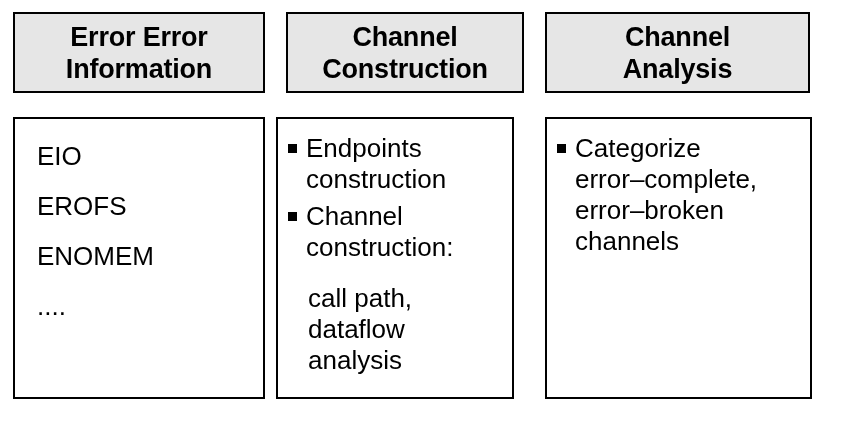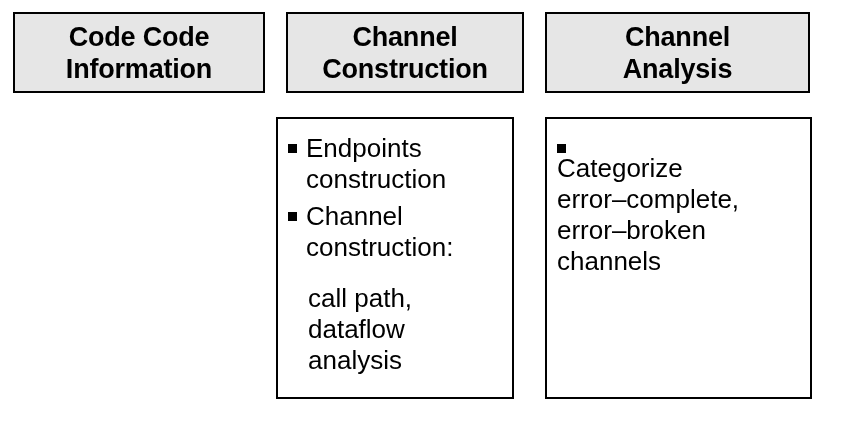--- a/index.html
+++ b/index.html
@@ -123,24 +123,32 @@
   
   #hdr-3 { left: 545px; top: 12px;  width: 265px; height: 81px; }
   #bdy-3 { left: 545px; top: 117px; width: 267px; height: 282px; }
 </style>
 </head>
 <body>
 
 <div class="diagram">
 
   <div class="shadow-box header-box" id="hdr-1">
-    <div class="header-title">Code Code
+    <div class="header-title">Error Error
 Information</div>
   </div>
 
+  <div class="shadow-box body-box" id="bdy-1">
+    <div class="plain-list">
+      <div class="plain-item">EIO</div>
+      <div class="plain-item">EROFS</div>
+      <div class="plain-item">ENOMEM</div>
+      <div class="plain-item dots">....</div>
+    </div>
+  </div>
 
   <div class="shadow-box header-box" id="hdr-2">
     <div class="header-title">Channel
 Construction</div>
   </div>
 
   <div class="shadow-box body-box" id="bdy-2">
     <div class="bullet-list">
 
       <div class="bullet-item">
@@ -163,21 +171,21 @@
   </div>
 
   <div class="shadow-box header-box" id="hdr-3">
     <div class="header-title">Channel
 Analysis</div>
   </div>
 
   <div class="shadow-box body-box" id="bdy-3">
     <div class="bullet-list">
 
-      <div class="bullet-item" style="margin-bottom:12px;flex-direction:column;">
+      <div class="bullet-item" style="margin-bottom:12px;">
         <span class="bullet-marker"></span>
         <span class="bullet-text">Categorize
 error–complete,
 error–broken
 channels</span>
       </div>
 
 
     </div>
   </div>

